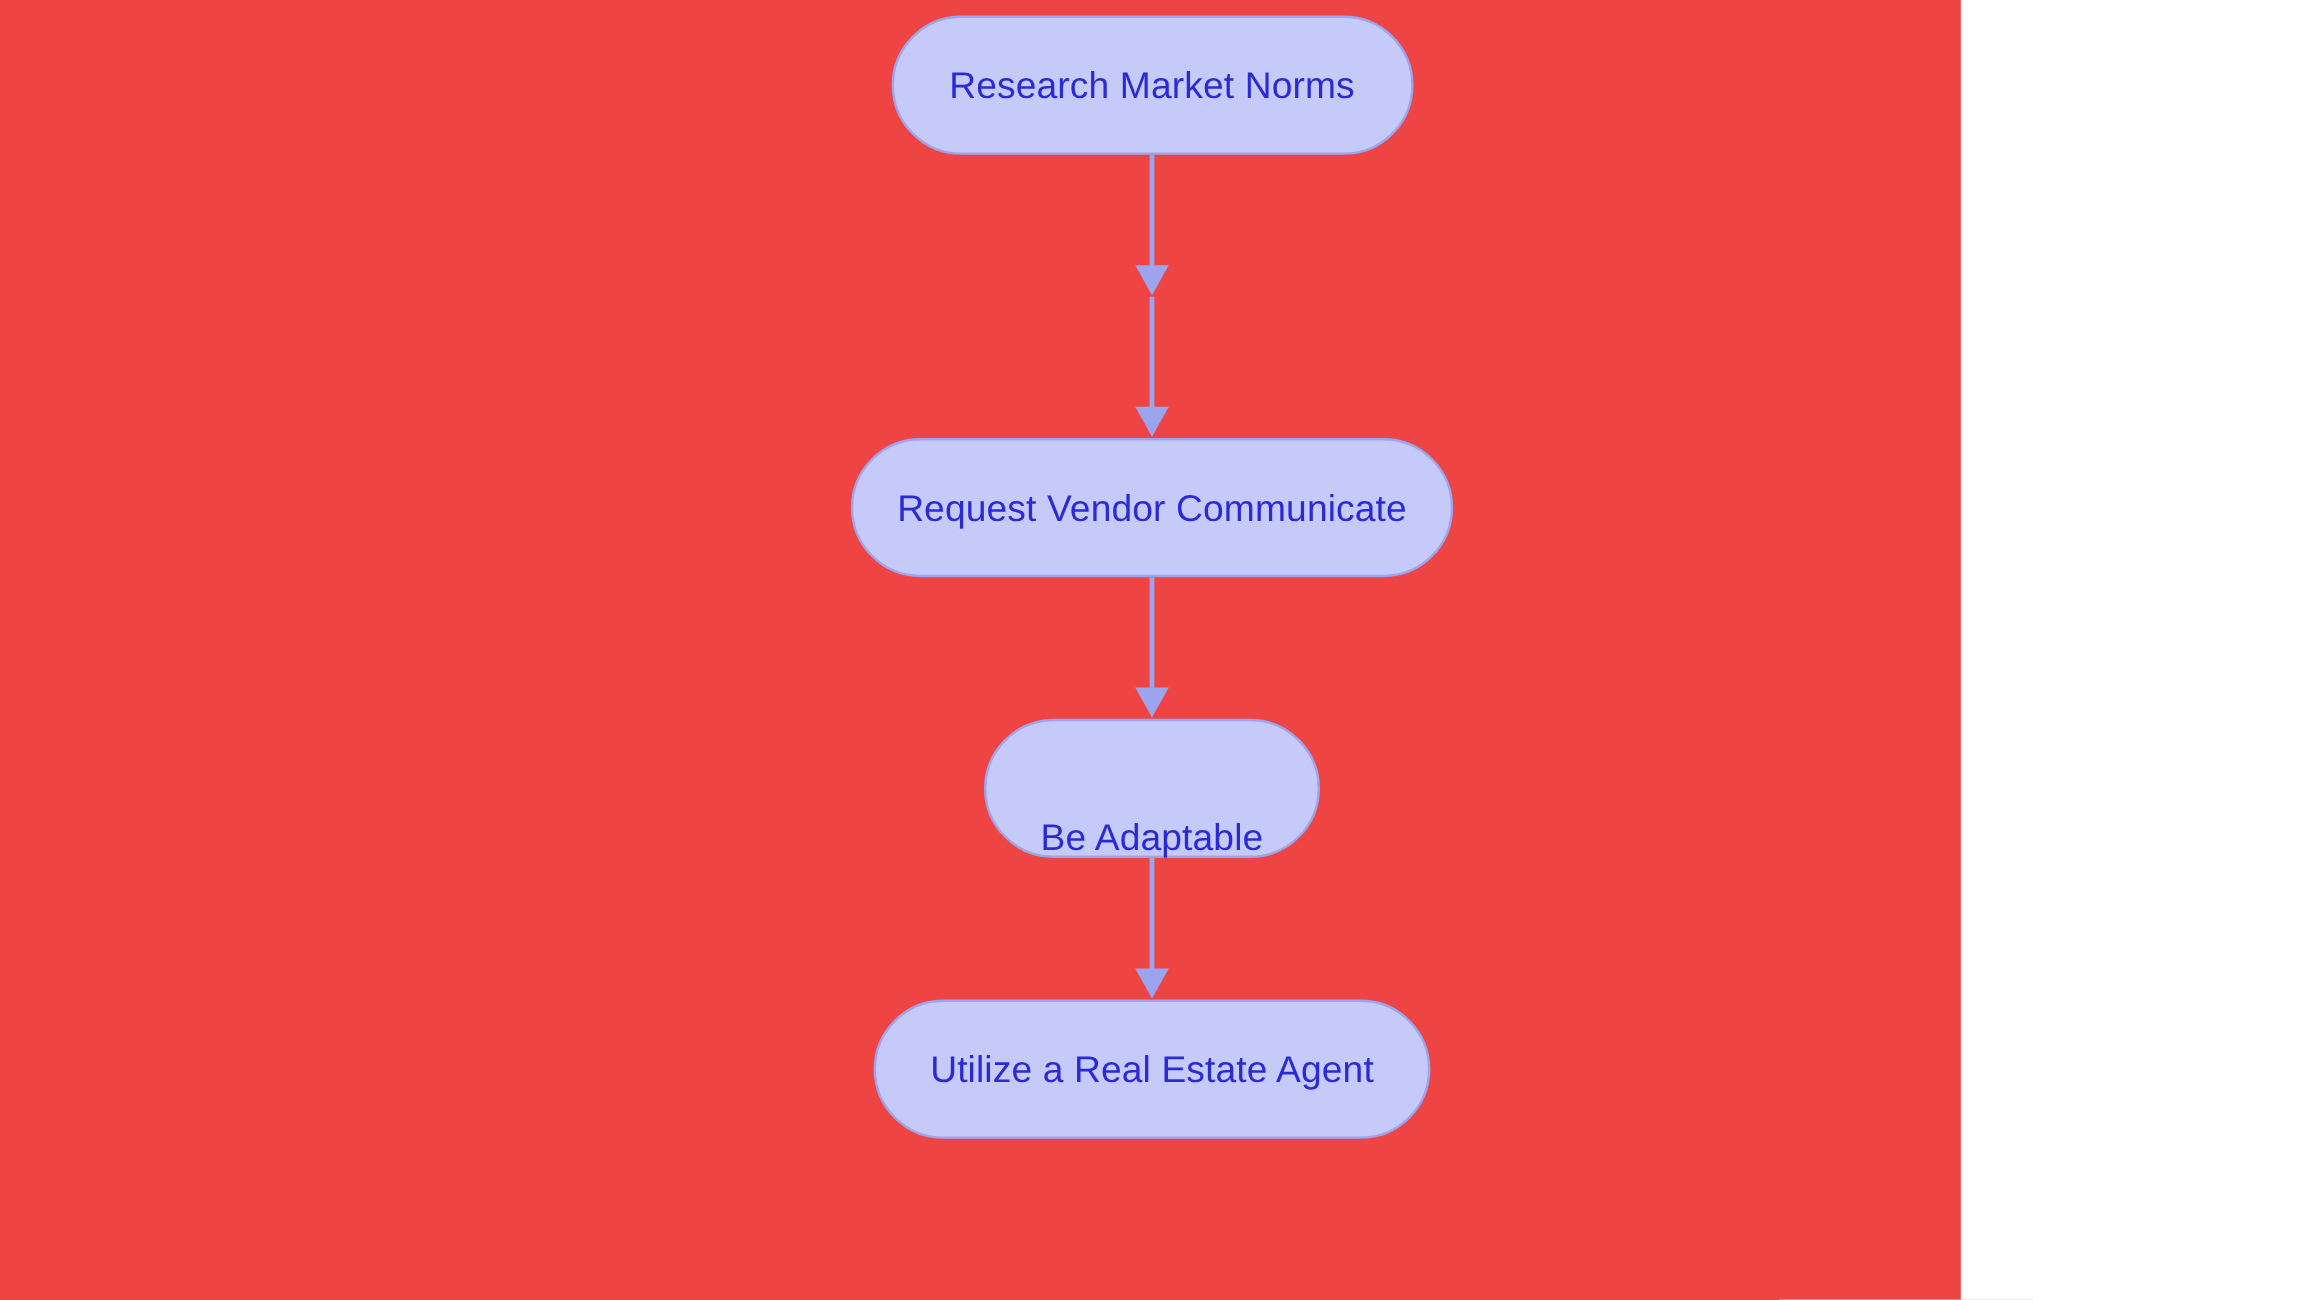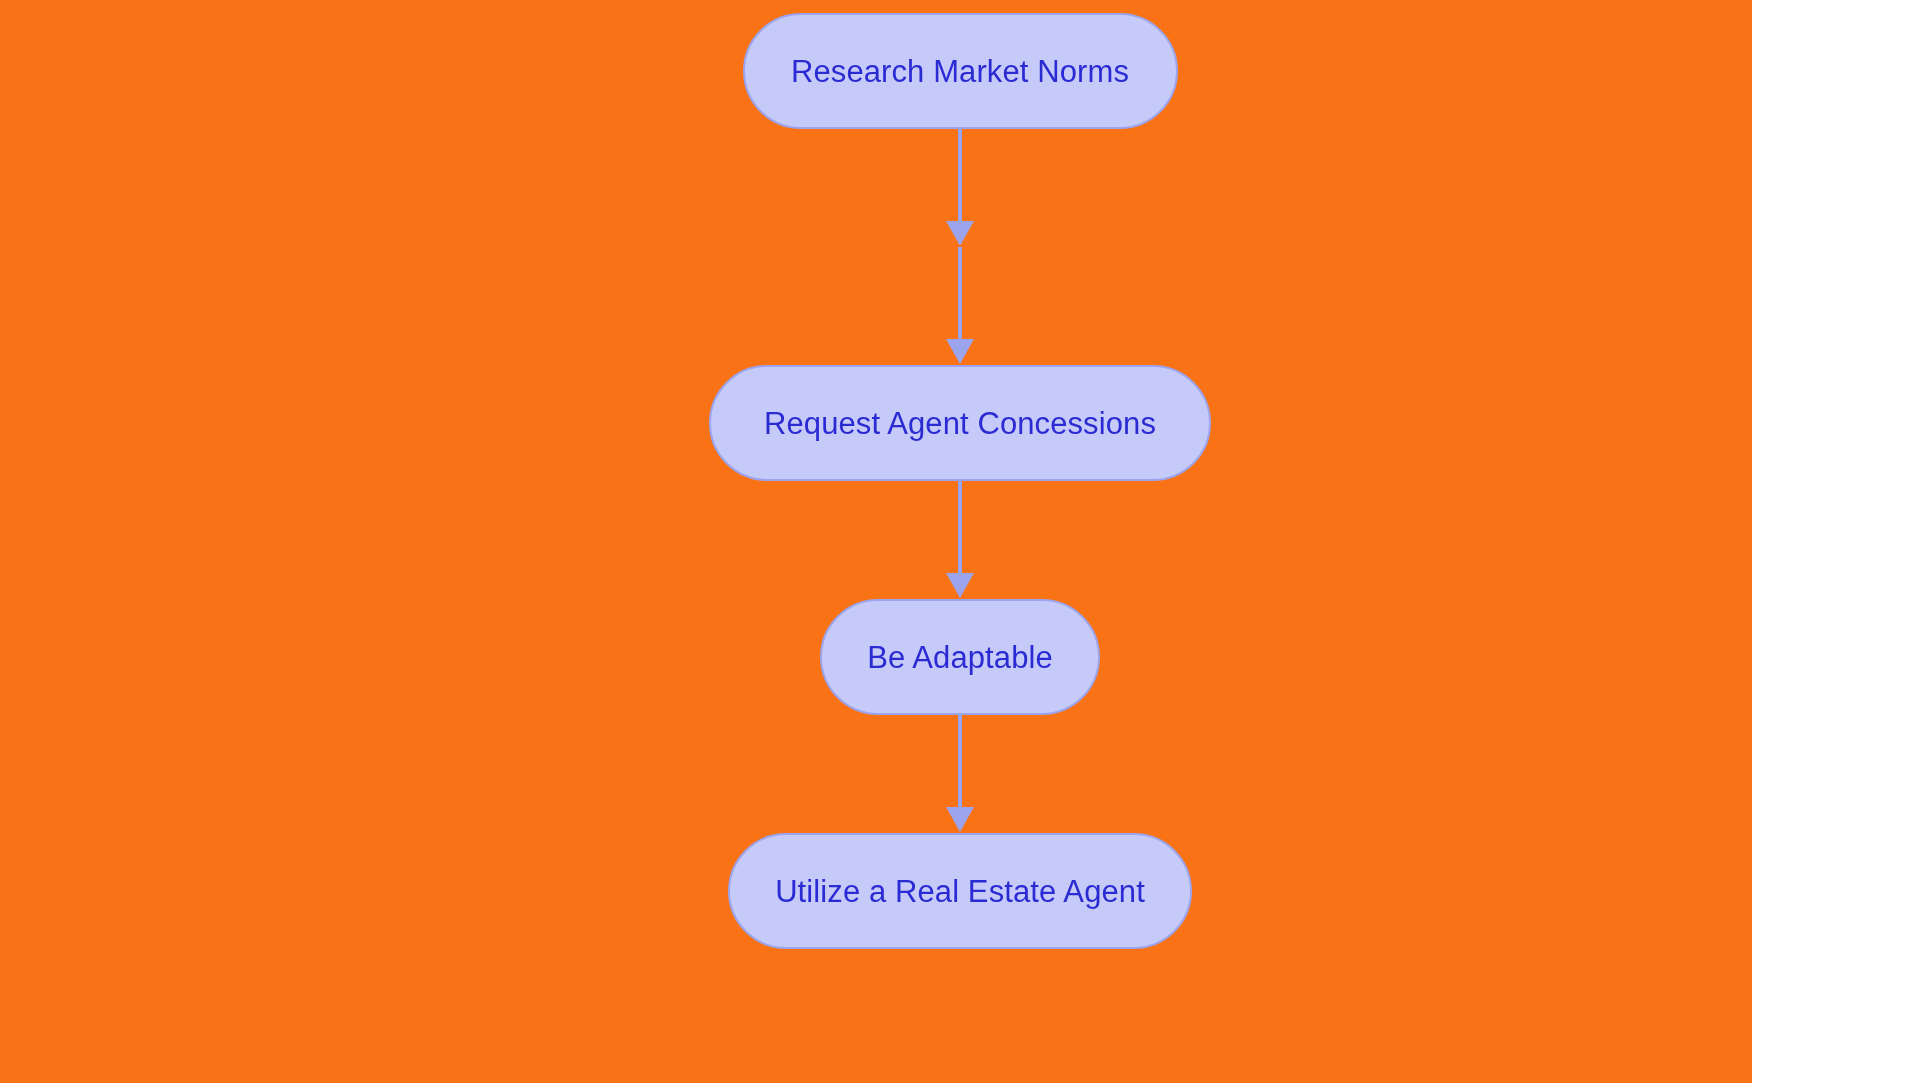--- a/index.html
+++ b/index.html
@@ -10,23 +10,24 @@
   }
   body {
     width: 1920px;
     height: 1083px;
     overflow: hidden;
     font-family: "Liberation Sans", "DejaVu Sans", sans-serif;
   }
 
   .flowchart {
     position: relative;
-    width: 1752px;
+    width: 1622px;
     height: 1083px;
-    background: #f97316;
+    background: #ef4444;
+    padding-left: 12px;
   }
 
   .flow-column {
     position: absolute;
     left: 0;
     top: 0;
     width: 1920px;
     height: 1083px;
     display: flex;
     flex-direction: column;
@@ -52,21 +53,21 @@
     font-size: 31px;
     font-weight: 400;
     line-height: 1;
     letter-spacing: 0.1px;
     white-space: nowrap;
   }
 
   .node-w1 { width: 435px; }
   .node-w2 { width: 392px; }
   .node-w3 { width: 502px; }
-  .node-w4 { width: 280px; }
+  .node-w4 { width: 280px; align-items: flex-end; }
   .node-w5 { width: 464px; }
 
   
   .connector {
     flex: 0 0 auto;
     width: 40px;
     height: 118px;
     display: block;
   }
   .connector svg {
@@ -98,21 +99,21 @@
 
 
     <div class="connector">
       <svg viewBox="0 0 40 118" xmlns="http://www.w3.org/2000/svg" aria-hidden="true">
         <line x1="20" y1="0" x2="20" y2="100" stroke="#9ba4ed" stroke-width="4"></line>
         <polygon points="20,117 6,92 34,92" fill="#9ba4ed"></polygon>
       </svg>
     </div>
 
     <div class="node node-w3">
-      <span class="node-label">Request Agent Concessions</span>
+      <span class="node-label">Request Vendor Communicate</span>
     </div>
 
     <div class="connector">
       <svg viewBox="0 0 40 118" xmlns="http://www.w3.org/2000/svg" aria-hidden="true">
         <line x1="20" y1="0" x2="20" y2="100" stroke="#9ba4ed" stroke-width="4"></line>
         <polygon points="20,117 6,92 34,92" fill="#9ba4ed"></polygon>
       </svg>
     </div>
 
     <div class="node node-w4">

